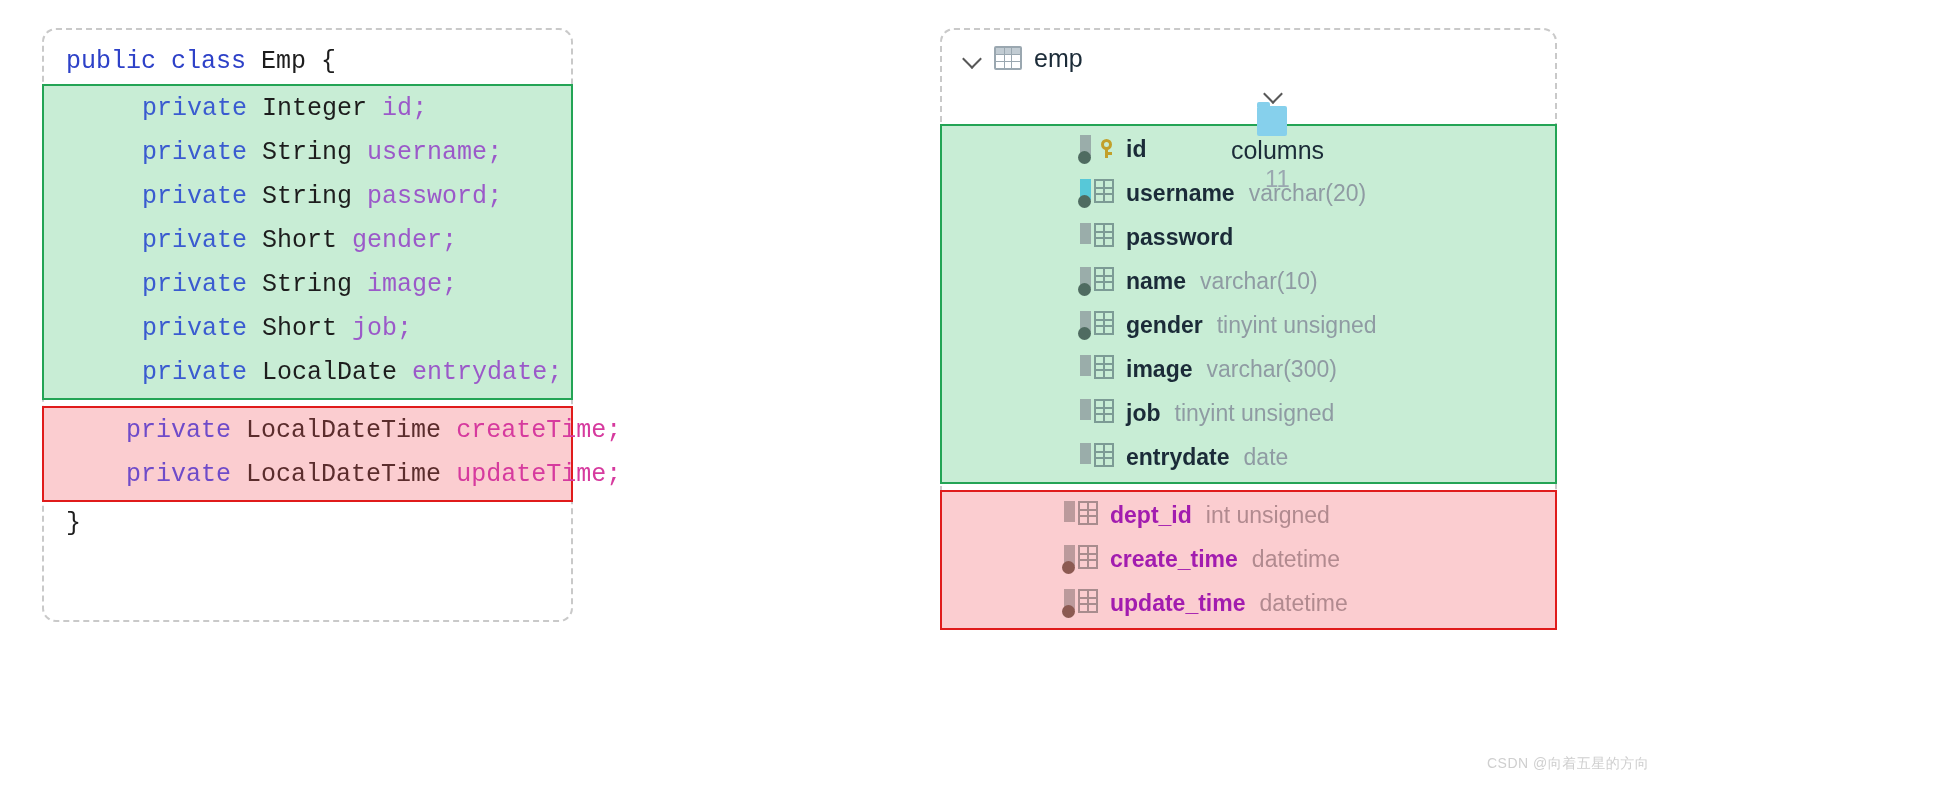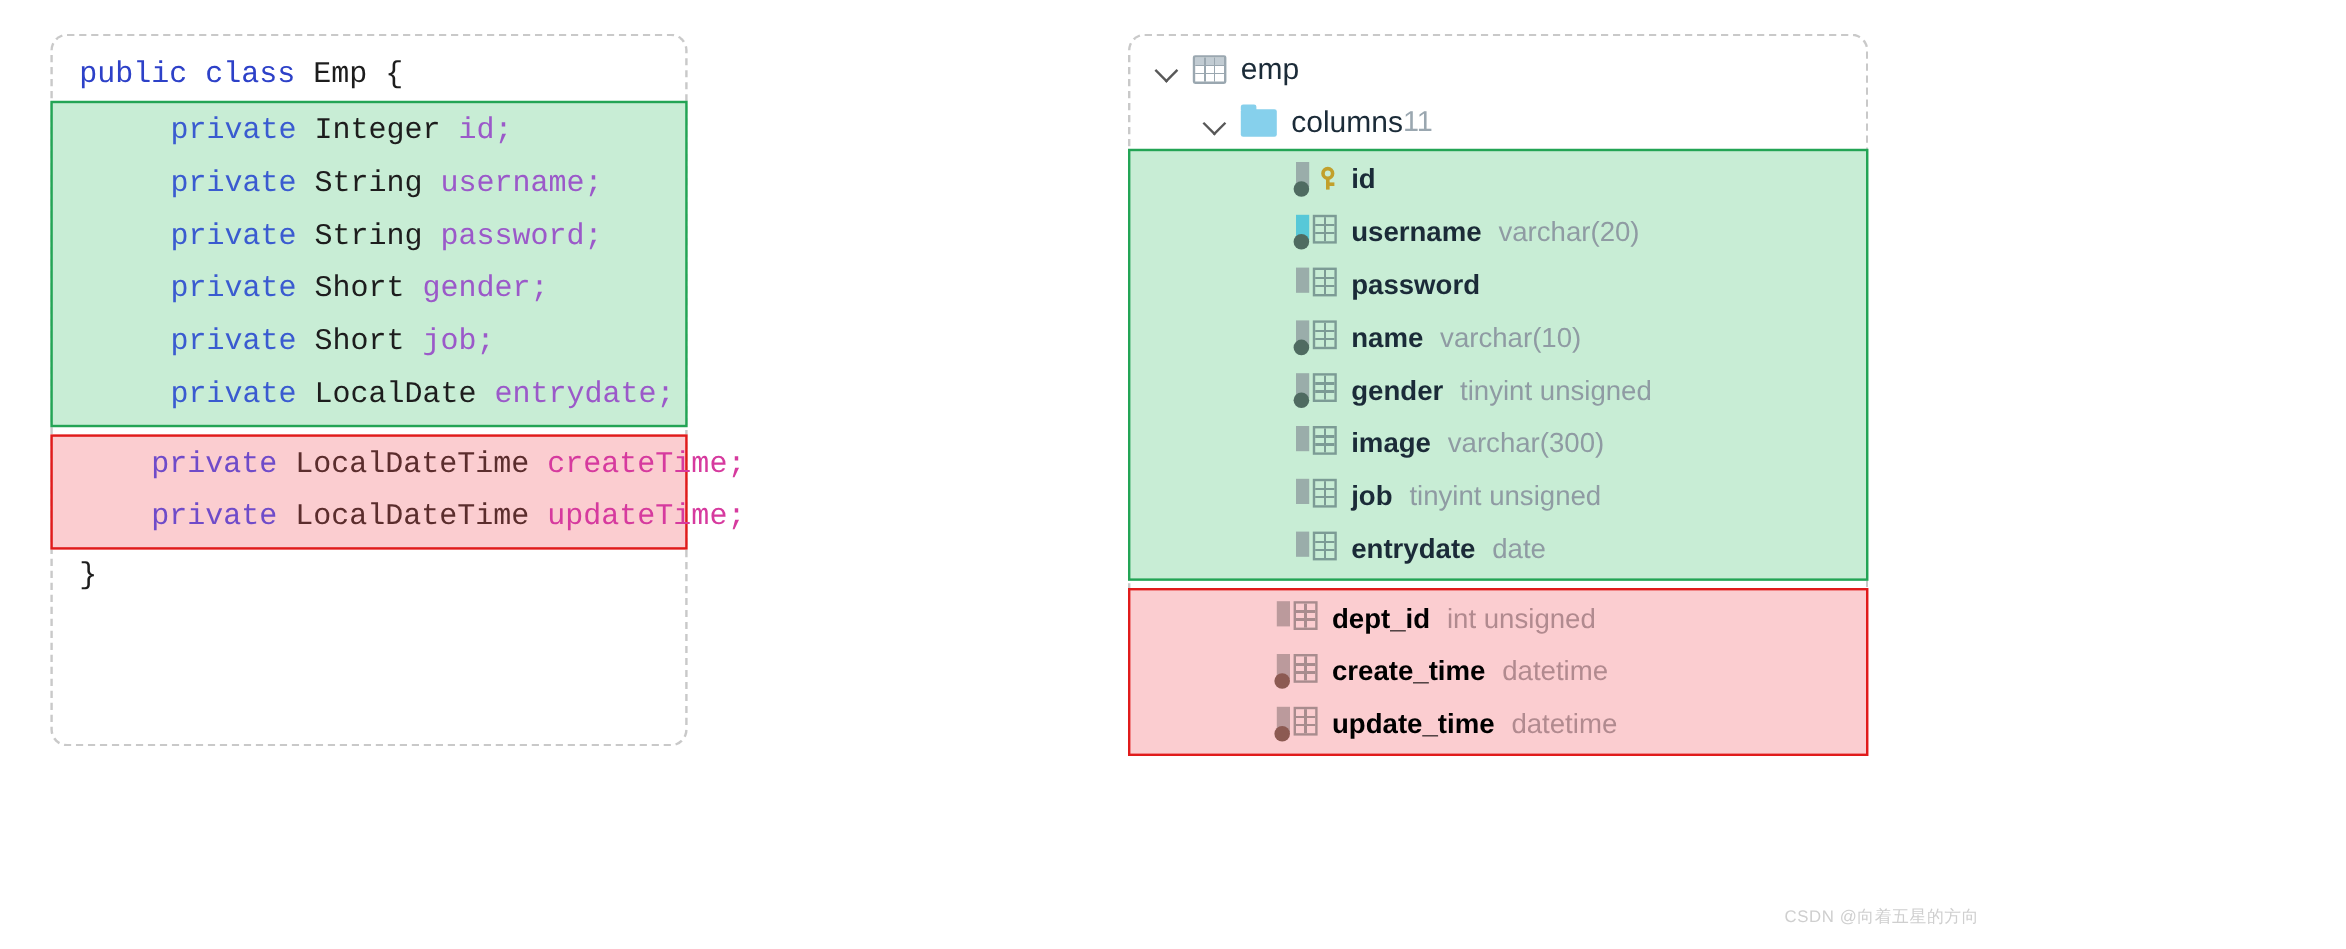--- a/index.html
+++ b/index.html
@@ -87,21 +87,21 @@
     padding-top: 6px;
     font-size: 23px;
   }
   .tree-row {
     display: flex;
     align-items: center;
     height: 44px;
     box-sizing: border-box;
   }
   .tree-row.level-table { padding-left: 18px; }
-  .tree-row.level-cols  { padding-left: 58px; }
+  .tree-row.level-cols  { padding-left: 58px; flex-direction: column; }
   .tree-row.level-col   { padding-left: 120px; }
 
   .chev {
     width: 26px; height: 26px;
     flex: 0 0 26px;
     position: relative;
     margin-right: 8px;
   }
   .chev::before {
     content: "";
@@ -210,21 +210,21 @@
   .col-name {
     font-weight: bold;
     color: #1b2b38;
     margin-right: 14px;
     white-space: nowrap;
   }
   .col-type {
     color: #8f9ba3;
     white-space: nowrap;
   }
-  .grp-red .col-name { color: #000000; }
+  .grp-red .col-name { color: #a21caf; }
   .grp-red .col-type { color: #b18a8f; }
 
   .node-label {
     color: #1b2b38;
     font-size: 25px;
     white-space: nowrap;
   }
   .node-count {
     color: #9aa7b0;
     font-size: 24px;
@@ -247,20 +247,21 @@
 <div class="panel" id="java-panel">
   <div class="code-area">
 
     <div class="code-line"><span class="t-kw">public</span> <span class="t-kw">class</span> <span class="t-cls">Emp</span> <span class="t-punct">{</span></div>
 
     <div class="grp grp-green" id="java-green-group">
         <div class="code-line">    <span class="t-kw-g">private</span> <span class="t-type">Integer</span> <span class="t-field">id</span><span class="t-field">;</span></div>
         <div class="code-line">    <span class="t-kw-g">private</span> <span class="t-type">String</span> <span class="t-field">username</span><span class="t-field">;</span></div>
         <div class="code-line">    <span class="t-kw-g">private</span> <span class="t-type">String</span> <span class="t-field">password</span><span class="t-field">;</span></div>
         <div class="code-line">    <span class="t-kw-g">private</span> <span class="t-type">Short</span> <span class="t-field">gender</span><span class="t-field">;</span></div>
+        <div class="code-line">    <span class="t-kw-g">private</span> <span class="t-type">String</span> <span class="t-field">image</span><span class="t-field">;</span></div>
         <div class="code-line">    <span class="t-kw-g">private</span> <span class="t-type">Short</span> <span class="t-field">job</span><span class="t-field">;</span></div>
         <div class="code-line">    <span class="t-kw-g">private</span> <span class="t-type">LocalDate</span> <span class="t-field">entrydate</span><span class="t-field">;</span></div>
       </div>
 
     <div class="grp grp-red" id="java-red-group">
         <div class="code-line">    <span class="t-kw-r">private</span> <span class="t-type-r">LocalDateTime</span> <span class="t-field-r">createTime</span><span class="t-field-r">;</span></div>
         <div class="code-line">    <span class="t-kw-r">private</span> <span class="t-type-r">LocalDateTime</span> <span class="t-field-r">updateTime</span><span class="t-field-r">;</span></div>
       </div>
 
     <div class="code-line"><span class="t-punct">}</span></div>

